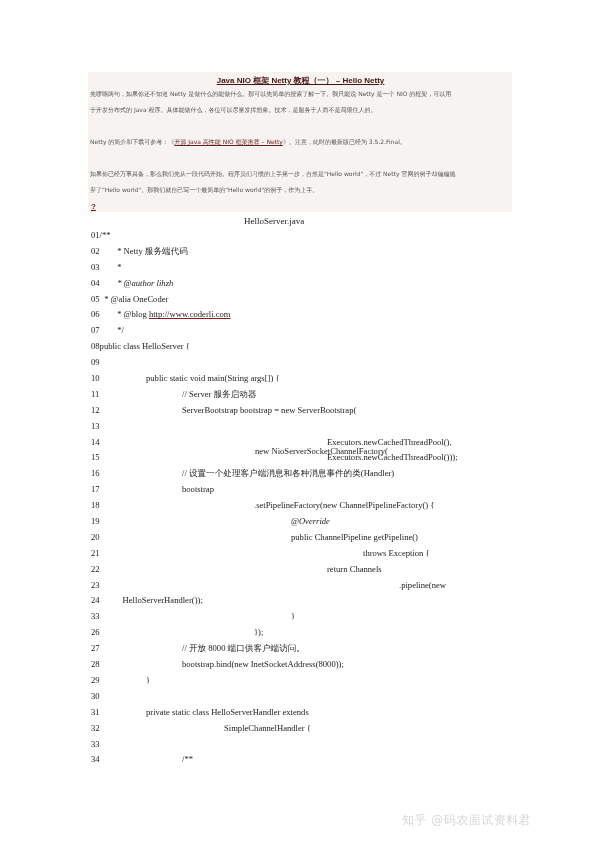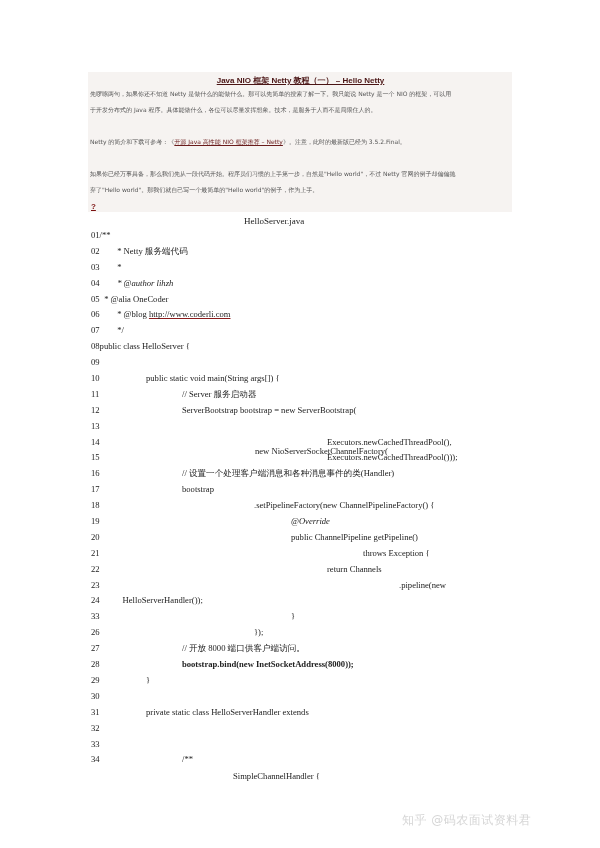--- a/index.html
+++ b/index.html
@@ -137,22 +137,22 @@
     <div class="code-line"><span class="num">18</span><span class="txt" style="left: 163px;"><span>.setPipelineFactory(new ChannelPipelineFactory() {</span></span></div>
     <div class="code-line"><span class="num">19</span><span class="txt" style="left: 200px; font-style: italic;"><span>@Override</span></span></div>
     <div class="code-line"><span class="num">20</span><span class="txt" style="left: 200px;"><span>public ChannelPipeline getPipeline()</span></span></div>
     <div class="code-line"><span class="num">21</span><span class="txt" style="left: 272px;"><span>throws Exception {</span></span></div>
     <div class="code-line"><span class="num">22</span><span class="txt" style="left: 236px;"><span>return Channels</span></span></div>
     <div class="code-line"><span class="num">23</span><span class="txt" style="left: 308px;"><span>.pipeline(new</span></span></div>
     <div class="code-line"><span class="num">24</span><span class="txt" style="position: static; margin-left: 23px;"><span>HelloServerHandler());</span></span></div>
     <div class="code-line"><span class="num">33</span><span class="txt" style="left: 200px;"><span>}</span></span></div>
     <div class="code-line"><span class="num">26</span><span class="txt" style="left: 163px;"><span>});</span></span></div>
     <div class="code-line"><span class="num">27</span><span class="txt" style="left: 91px;"><span>// 开放 8000 端口供客户端访问。</span></span></div>
-    <div class="code-line"><span class="num">28</span><span class="txt" style="left: 91px; font-weight: bold;"><span>bootstrap.bind(new InetSocketAddress(8000));</span></span></div>
+    <div class="code-line"><span class="num">28</span><span class="txt" style="left: 91px;"><span>bootstrap.bind(new InetSocketAddress(8000));</span></span></div>
     <div class="code-line"><span class="num">29</span><span class="txt" style="left: 55px;"><span>}</span></span></div>
     <div class="code-line"><span class="num">30</span><span class="txt" style="position: static;"><span></span></span></div>
     <div class="code-line"><span class="num">31</span><span class="txt" style="left: 55px;"><span>private static class HelloServerHandler extends</span></span></div>
-    <div class="code-line"><span class="num">32</span><span class="txt" style="left: 142px; margin-top: 48px;"><span>SimpleChannelHandler {</span></span></div>
+    <div class="code-line"><span class="num">32</span><span class="txt" style="left: 133px;"><span>SimpleChannelHandler {</span></span></div>
     <div class="code-line"><span class="num">33</span><span class="txt" style="position: static;"><span></span></span></div>
     <div class="code-line"><span class="num">34</span><span class="txt" style="left: 91px;"><span>/**</span></span></div>
   </div>
 
 <div class="watermark">知乎 @码农面试资料君</div>
 
 </body></html>

